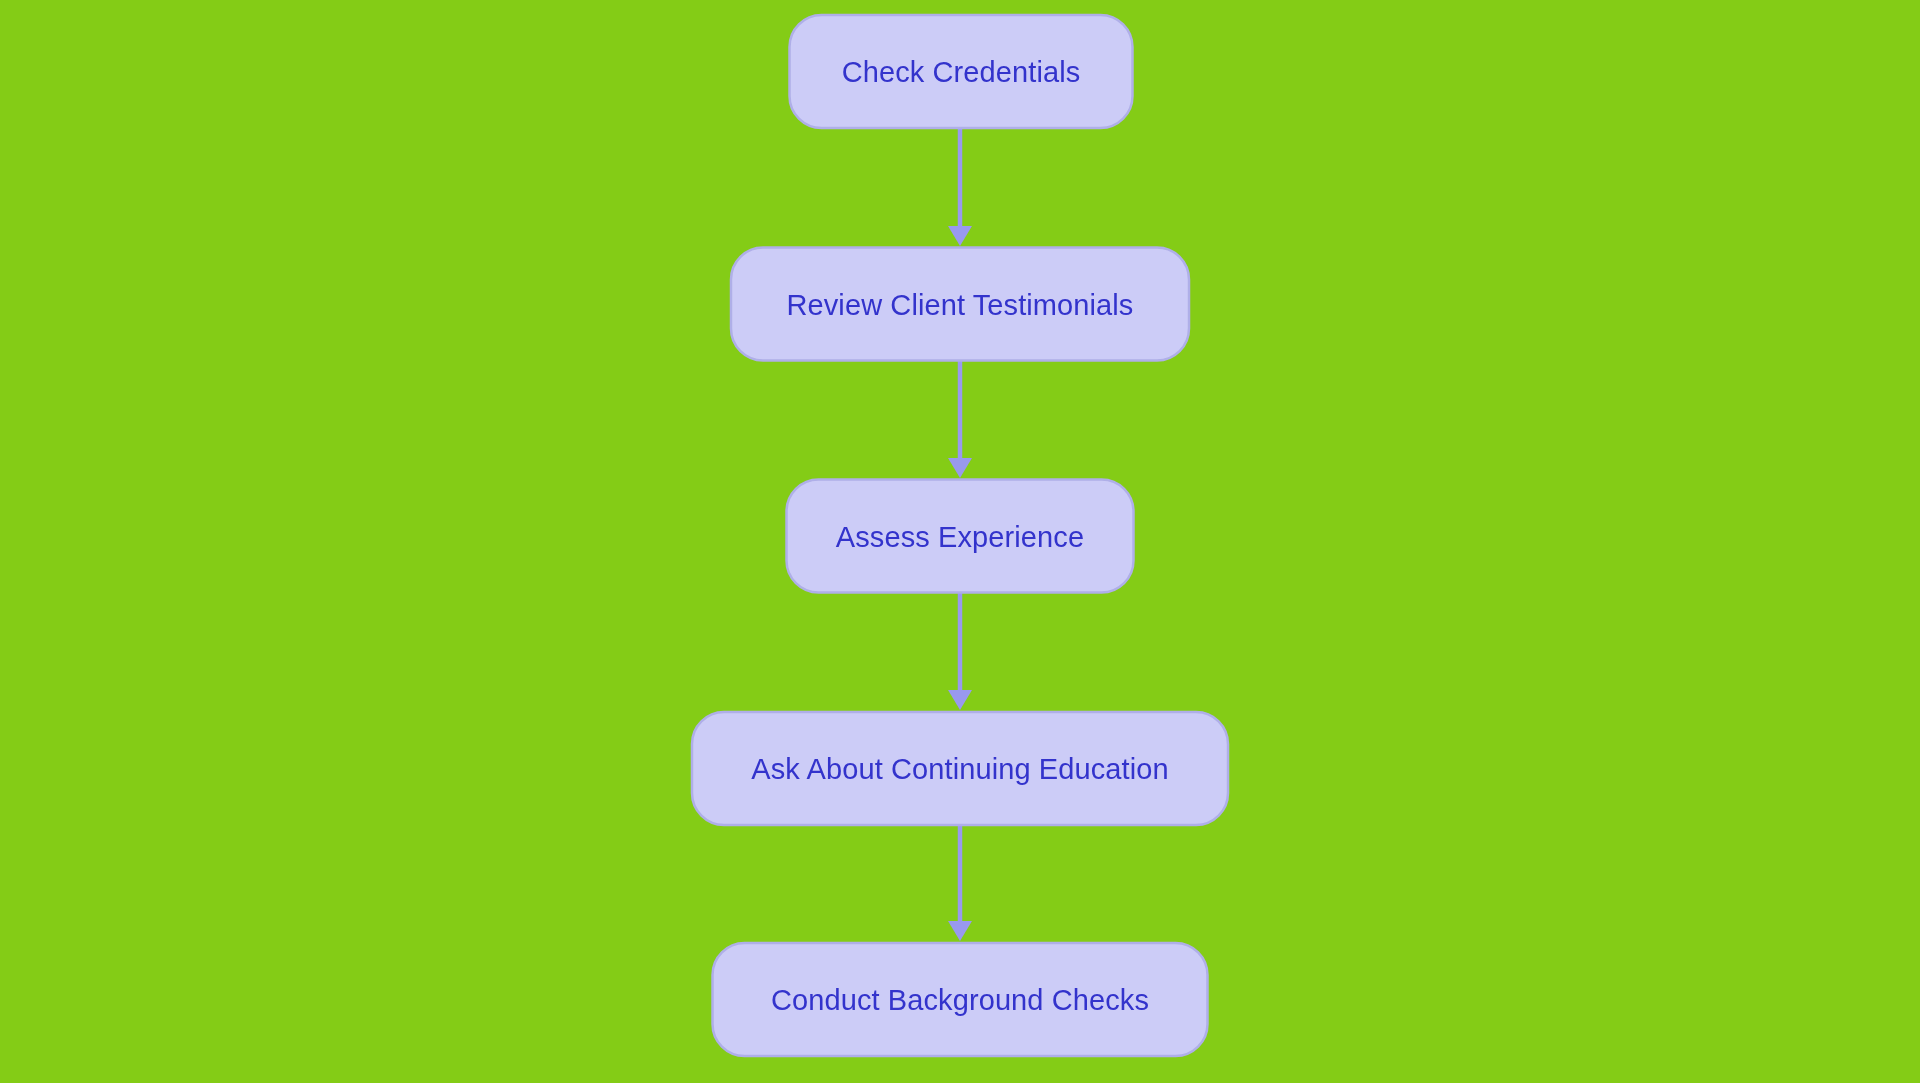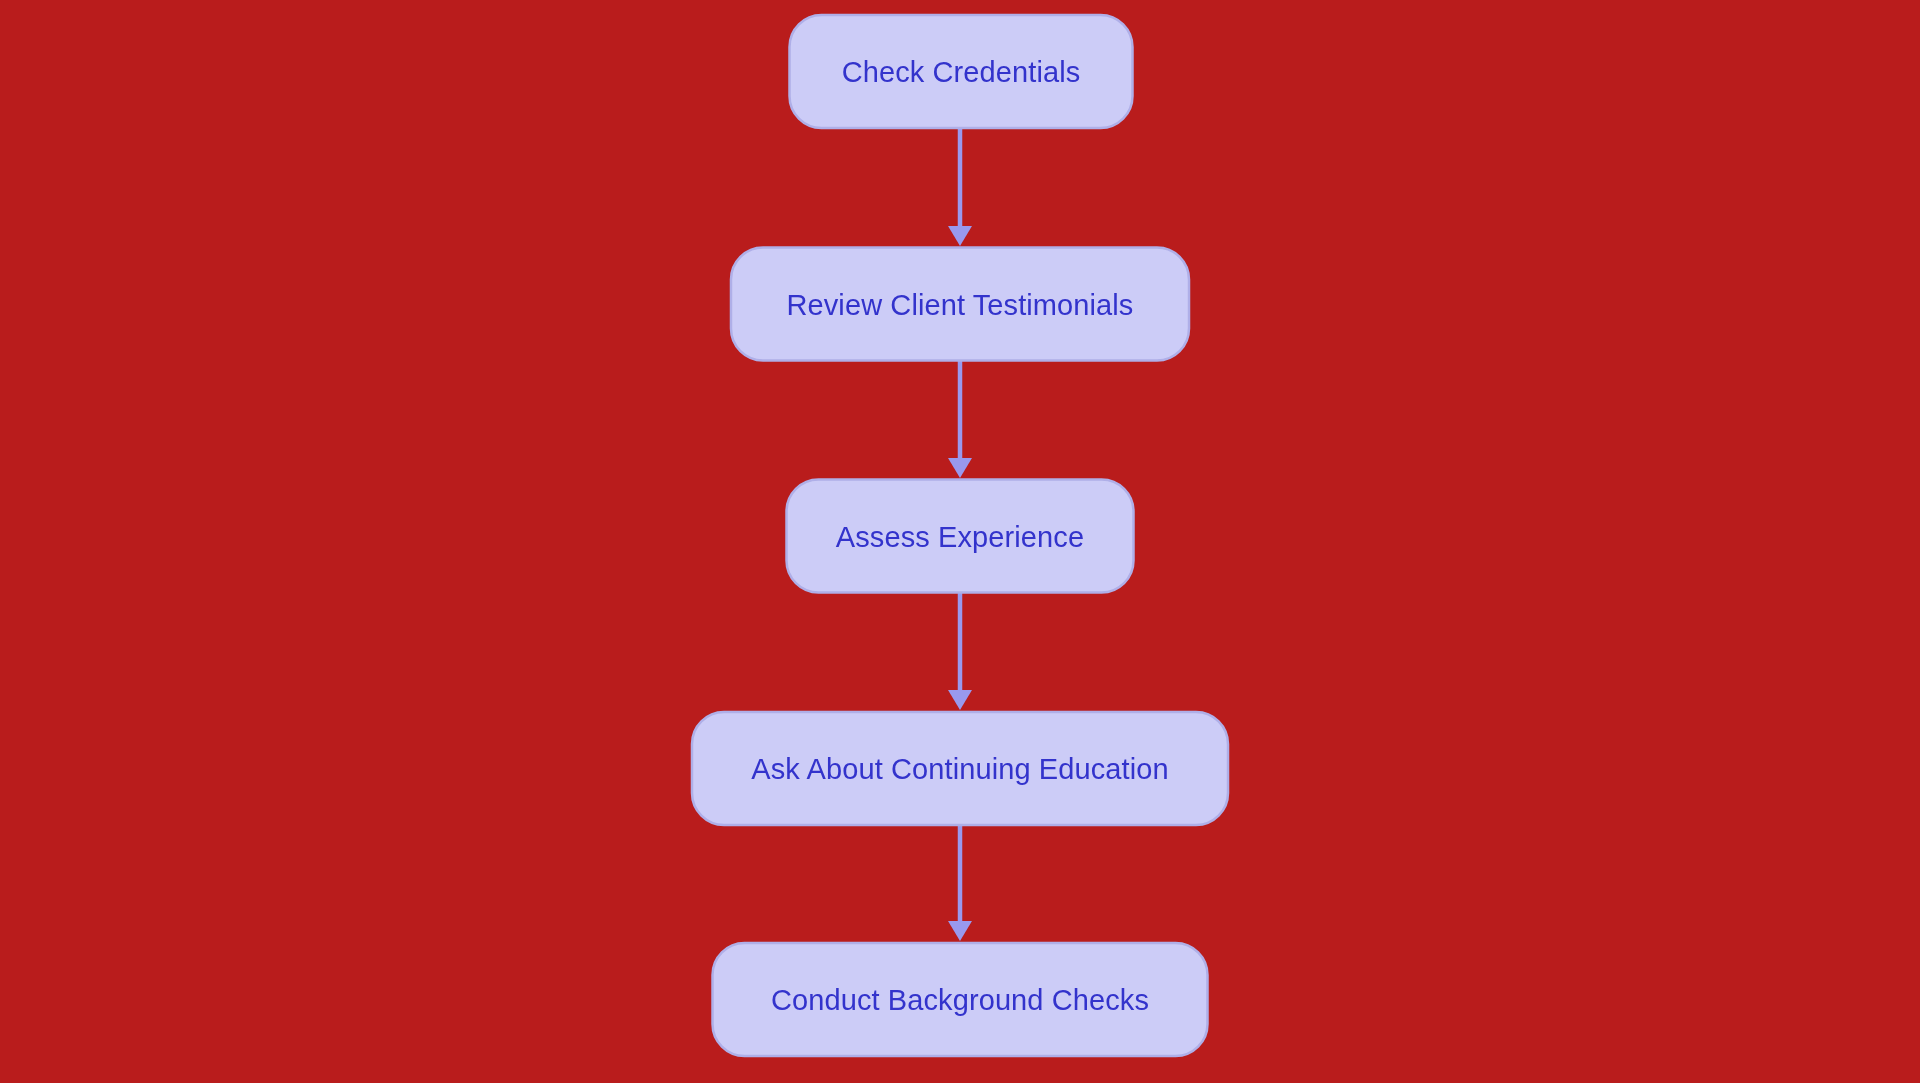--- a/index.html
+++ b/index.html
@@ -10,21 +10,21 @@
   body {
     width: 1920px;
     height: 1083px;
     overflow: hidden;
     font-family: "Liberation Sans", sans-serif;
   }
   #diagram-canvas {
     position: relative;
     width: 1920px;
     height: 1083px;
-    background: #b91c1c;
+    background: #84cc16;
     overflow: hidden;
   }
   #flow-svg {
     position: absolute;
     top: 0;
     left: 0;
     width: 1920px;
     height: 1083px;
     display: block;
   }

